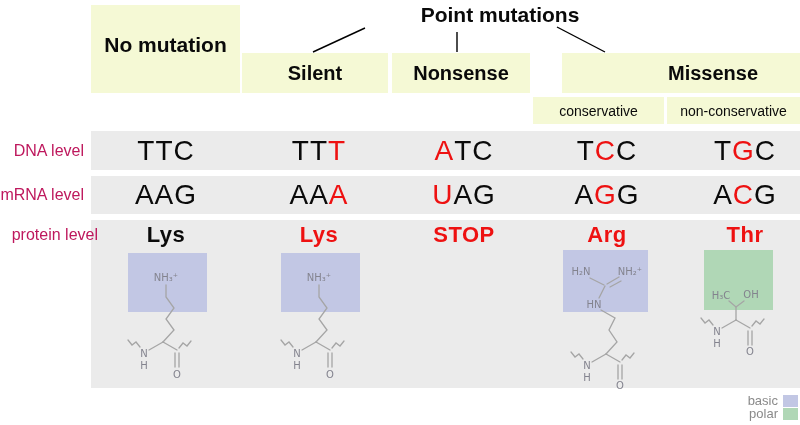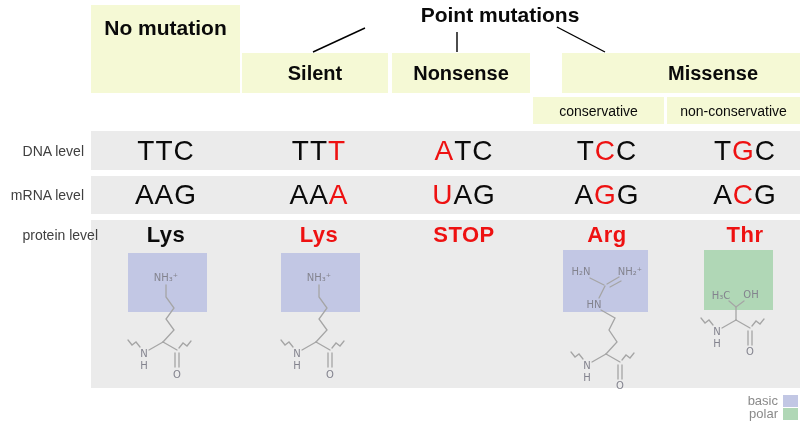--- a/index.html
+++ b/index.html
@@ -8,25 +8,25 @@
     font-family:"Liberation Sans","DejaVu Sans",sans-serif;color:#0a0a0a;
   }
   .ybox{position:absolute;background:#f5f9d5;}
   .hdr-title{
     position:absolute;left:457px;top:3px;transform:translateX(-50%);
     font-size:21px;font-weight:bold;white-space:nowrap;margin-left:43px;
   }
   .cat{display:flex;align-items:center;justify-content:center;
     font-size:20px;font-weight:bold;}
   .subcat{display:flex;align-items:center;justify-content:center;font-size:14px;}
-  .nomut{font-size:21px;font-weight:bold;text-align:center;padding-top:11px;box-sizing:border-box;}
+  .nomut{font-size:21px;font-weight:bold;text-align:center;padding-top:28px;box-sizing:border-box;}
   .grayrow{position:absolute;background:#ebebeb;}
   .rowlabel{
     position:absolute;left:0;width:84px;display:flex;align-items:center;justify-content:flex-end;
-    font-size:14px;color:#404040;white-space:nowrap;
+    font-size:16px;color:#be185d;white-space:nowrap;
   }
   .codon{
     position:absolute;transform:translateX(-50%);display:flex;align-items:center;
     font-size:28px;letter-spacing:1px;white-space:nowrap;
   }
   .protein{
     position:absolute;transform:translateX(-50%);display:flex;align-items:center;
     font-size:22px;font-weight:bold;letter-spacing:.5px;white-space:nowrap;
   }
   .mut{color:#ee1111;}

